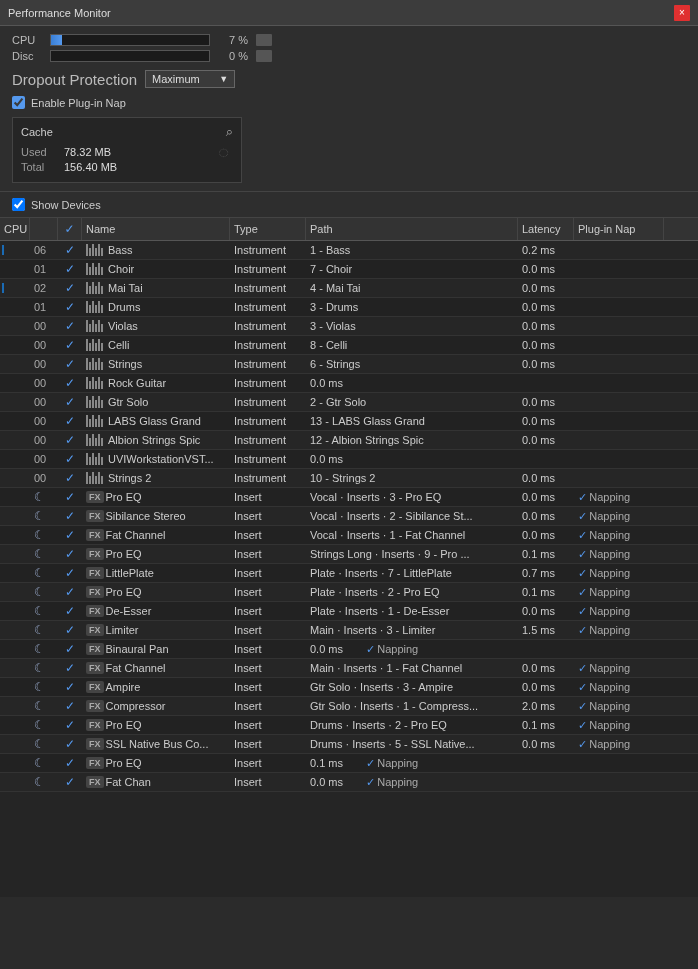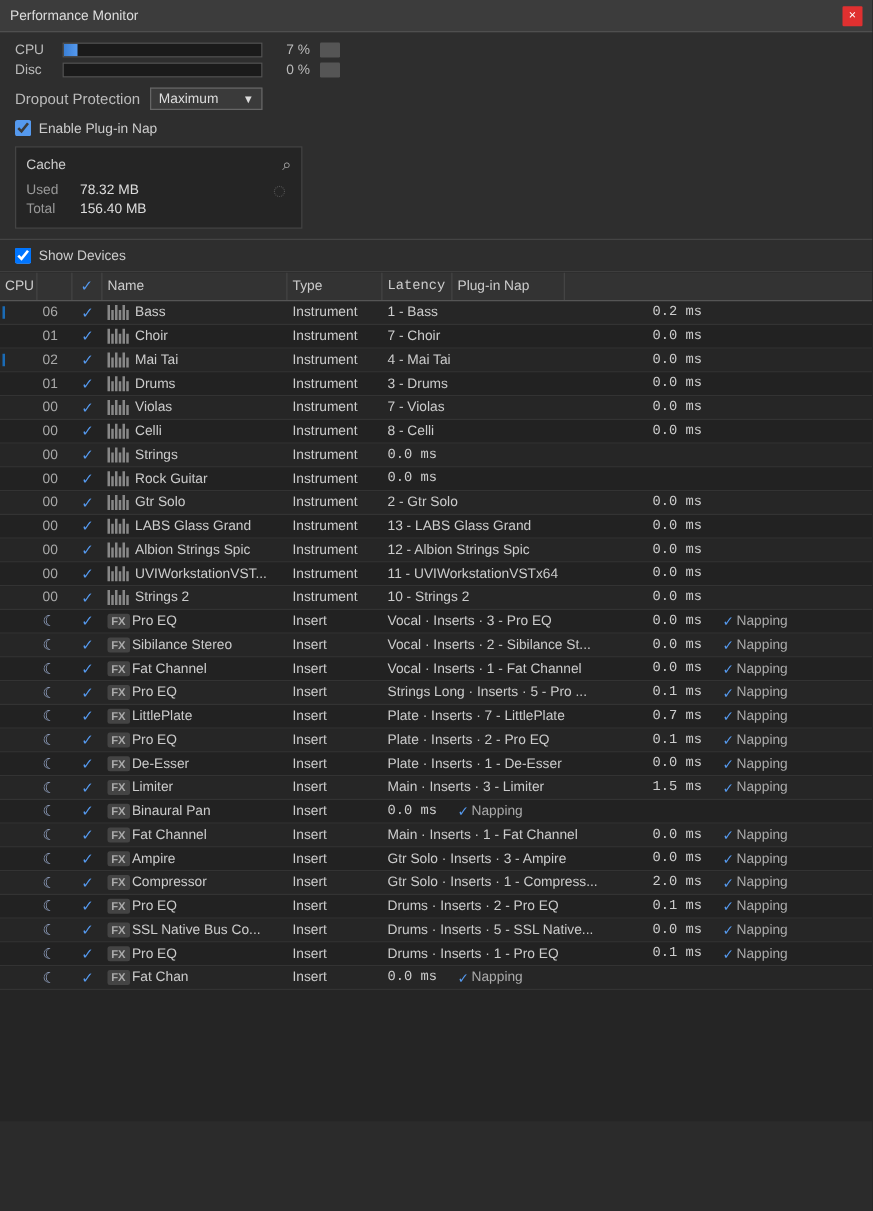--- a/index.html
+++ b/index.html
@@ -79,21 +79,21 @@
       border-radius: 1px;
     }
     .controls-row {
       display: flex;
       align-items: center;
       margin-top: 8px;
       gap: 8px;
     }
     .controls-label {
       color: #bbb;
-      font-size: 12px;
+      font-size: 15px;
     }
     .dropdown {
       background: #3a3a3a;
       border: 1px solid #666;
       color: #ddd;
       font-size: 11px;
       padding: 2px 6px;
       cursor: pointer;
       display: flex;
       align-items: center;
@@ -188,21 +188,21 @@
       display: flex;
       align-items: center;
       gap: 2px;
     }
     .col-cpu { width: 30px; }
     .col-num { width: 28px; }
     .col-check { width: 24px; justify-content: center; }
     .col-name { width: 148px; }
     .col-type { width: 76px; }
     .col-path { width: 212px; }
-    .col-latency { width: 56px; font-family: Liberation Mono, monospace; }
+    .col-latency { width: 56px; }
     .col-nap { width: 90px; }
     .sort-indicator { font-size: 9px; color: #5599ee; }
     .table-row {
       display: flex;
       border-bottom: 1px solid #333;
       align-items: center;
       min-height: 19px;
     }
     .table-row.row-even { background: #262626; }
     .table-row.row-odd { background: #222; }
@@ -311,20 +311,23 @@
     <div class="th col-num"></div>
     <div class="th col-check">
       <span class="checkmark">✓</span>
     </div>
     <div class="th col-name">
       <span>Name</span>
     </div>
     <div class="th col-type">
       <span>Type</span>
     </div>
+    <div class="th col-path">
+      <span>Path</span>
+    </div>
     <div class="th col-latency">
       <span>Latency</span>
     </div>
     <div class="th col-nap">
       <span>Plug-in Nap</span>
     </div>
   </div>
   <div id="table-body">
       <div class="table-row row-even">
         <div class="td cpu-bar-cell col-cpu">
@@ -429,21 +432,21 @@
             <span style="display: inline-block; width: 2px; height: 12px; background: rgb(136, 136, 136);"></span>
             <span style="display: inline-block; width: 2px; height: 8px; background: rgb(136, 136, 136);"></span>
             <span style="display: inline-block; width: 2px; height: 12px; background: rgb(136, 136, 136);"></span>
             <span style="display: inline-block; width: 2px; height: 8px; background: rgb(136, 136, 136);"></span>
             <span style="display: inline-block; width: 2px; height: 12px; background: rgb(136, 136, 136);"></span>
             <span style="display: inline-block; width: 2px; height: 8px; background: rgb(136, 136, 136);"></span>
           </span>
           <span>Violas</span>
         </div>
         <div class="td col-type">Instrument</div>
-        <div class="td col-path">7 - Violas</div>
+        <div class="td col-path">3 - Violas</div>
         <div class="td col-latency">0.0 ms</div>
         <div class="td col-nap"></div>
       </div>
       <div class="table-row row-odd">
         <div class="td cpu-bar-cell col-cpu"></div>
         <div class="td col-num" style="color: rgb(170, 170, 170);">00</div>
         <div class="td col-check" style="justify-content: center;">
           <span class="checkmark">✓</span>
         </div>
         <div class="td col-name">
@@ -473,20 +476,21 @@
             <span style="display: inline-block; width: 2px; height: 12px; background: rgb(136, 136, 136);"></span>
             <span style="display: inline-block; width: 2px; height: 8px; background: rgb(136, 136, 136);"></span>
             <span style="display: inline-block; width: 2px; height: 12px; background: rgb(136, 136, 136);"></span>
             <span style="display: inline-block; width: 2px; height: 8px; background: rgb(136, 136, 136);"></span>
             <span style="display: inline-block; width: 2px; height: 12px; background: rgb(136, 136, 136);"></span>
             <span style="display: inline-block; width: 2px; height: 8px; background: rgb(136, 136, 136);"></span>
           </span>
           <span>Strings</span>
         </div>
         <div class="td col-type">Instrument</div>
+        <div class="td col-path">6 - Strings</div>
         <div class="td col-latency">0.0 ms</div>
         <div class="td col-nap"></div>
       </div>
       <div class="table-row row-odd">
         <div class="td cpu-bar-cell col-cpu"></div>
         <div class="td col-num" style="color: rgb(170, 170, 170);">00</div>
         <div class="td col-check" style="justify-content: center;">
           <span class="checkmark">✓</span>
         </div>
         <div class="td col-name">
@@ -581,21 +585,20 @@
             <span style="display: inline-block; width: 2px; height: 12px; background: rgb(136, 136, 136);"></span>
             <span style="display: inline-block; width: 2px; height: 8px; background: rgb(136, 136, 136);"></span>
             <span style="display: inline-block; width: 2px; height: 12px; background: rgb(136, 136, 136);"></span>
             <span style="display: inline-block; width: 2px; height: 8px; background: rgb(136, 136, 136);"></span>
             <span style="display: inline-block; width: 2px; height: 12px; background: rgb(136, 136, 136);"></span>
             <span style="display: inline-block; width: 2px; height: 8px; background: rgb(136, 136, 136);"></span>
           </span>
           <span>UVIWorkstationVST...</span>
         </div>
         <div class="td col-type">Instrument</div>
-        <div class="td col-path">11 - UVIWorkstationVSTx64</div>
         <div class="td col-latency">0.0 ms</div>
         <div class="td col-nap"></div>
       </div>
       <div class="table-row row-even">
         <div class="td cpu-bar-cell col-cpu"></div>
         <div class="td col-num" style="color: rgb(170, 170, 170);">00</div>
         <div class="td col-check" style="justify-content: center;">
           <span class="checkmark">✓</span>
         </div>
         <div class="td col-name">
@@ -680,21 +683,21 @@
           <span class="moon-icon">☾</span>
         </div>
         <div class="td col-check" style="justify-content: center;">
           <span class="checkmark">✓</span>
         </div>
         <div class="td col-name">
           <span class="fx-badge">FX</span> 
           <span>Pro EQ</span>
         </div>
         <div class="td col-type">Insert</div>
-        <div class="td col-path">Strings Long · Inserts · 5 - Pro ...</div>
+        <div class="td col-path">Strings Long · Inserts · 9 - Pro ...</div>
         <div class="td col-latency">0.1 ms</div>
         <div class="td col-nap">
           <span class="nap-check">✓</span>
           <span style="color: rgb(170, 170, 170);"> Napping</span>
         </div>
       </div>
       <div class="table-row row-odd">
         <div class="td cpu-bar-cell col-cpu"></div>
         <div class="td col-num">
           <span class="moon-icon">☾</span>
@@ -899,21 +902,20 @@
           <span class="moon-icon">☾</span>
         </div>
         <div class="td col-check" style="justify-content: center;">
           <span class="checkmark">✓</span>
         </div>
         <div class="td col-name">
           <span class="fx-badge">FX</span> 
           <span>Pro EQ</span>
         </div>
         <div class="td col-type">Insert</div>
-        <div class="td col-path">Drums · Inserts · 1 - Pro EQ</div>
         <div class="td col-latency">0.1 ms</div>
         <div class="td col-nap">
           <span class="nap-check">✓</span>
           <span style="color: rgb(170, 170, 170);"> Napping</span>
         </div>
       </div>
       <div class="table-row row-even">
         <div class="td cpu-bar-cell col-cpu"></div>
         <div class="td col-num">
           <span class="moon-icon">☾</span>

